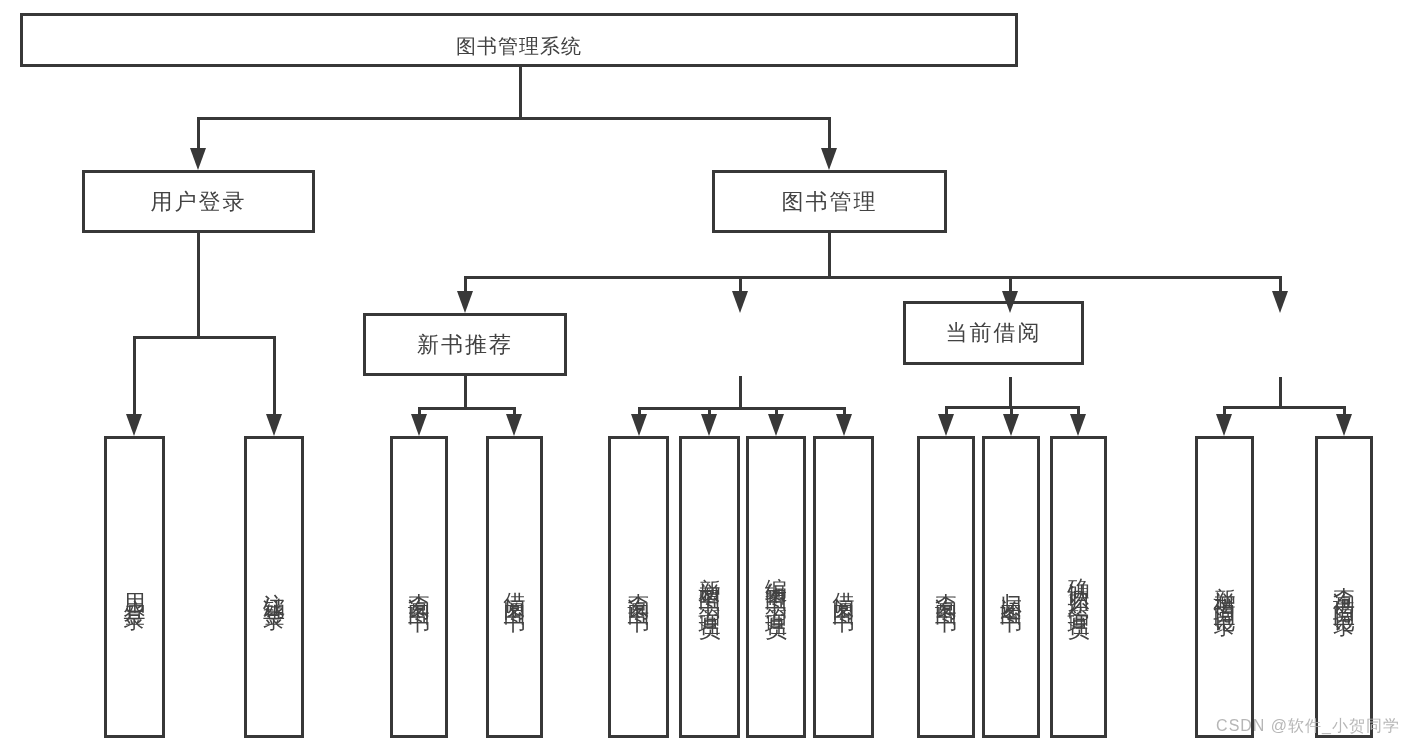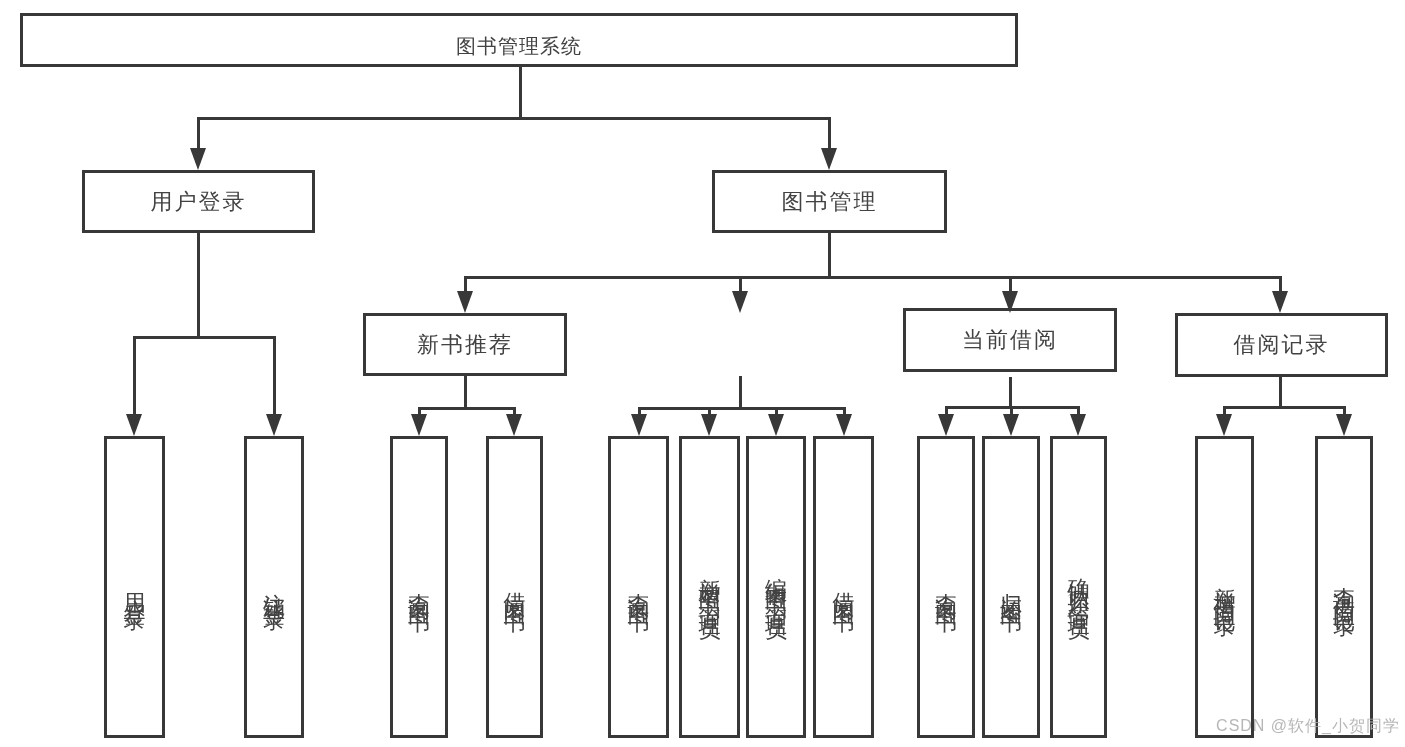--- a/index.html
+++ b/index.html
@@ -71,25 +71,22 @@
   <div class="box h" style="left:82px;top:170px;width:233px;height:63px">
     <span>用户登录</span>
   </div>
   <div class="box h" style="left:363px;top:313px;width:204px;height:63px">
     <span>新书推荐</span>
   </div>
 
   <div class="box h" style="left:712px;top:170px;width:235px;height:63px">
     <span>图书管理</span>
   </div>
-  <div class="box h" style="left:903px;top:308px;width:214px;height:64px">
+  <div class="box h" style="left:903px;top:301px;width:181px;height:64px">
     <span>当前借阅</span>
-  </div>
-  <div class="box h" style="left:1175px;top:313px;width:213px;height:64px">
-    <span>借阅记录</span>
   </div>
 
   <div class="box vert" style="left:104px;top:436px;width:61px;height:302px">
     <span>用户登录</span>
   </div>
   <div class="box vert" style="left:244px;top:436px;width:60px;height:302px">
     <span>注销登录</span>
   </div>
 
   <div class="box vert" style="left:390px;top:436px;width:58px;height:302px">

